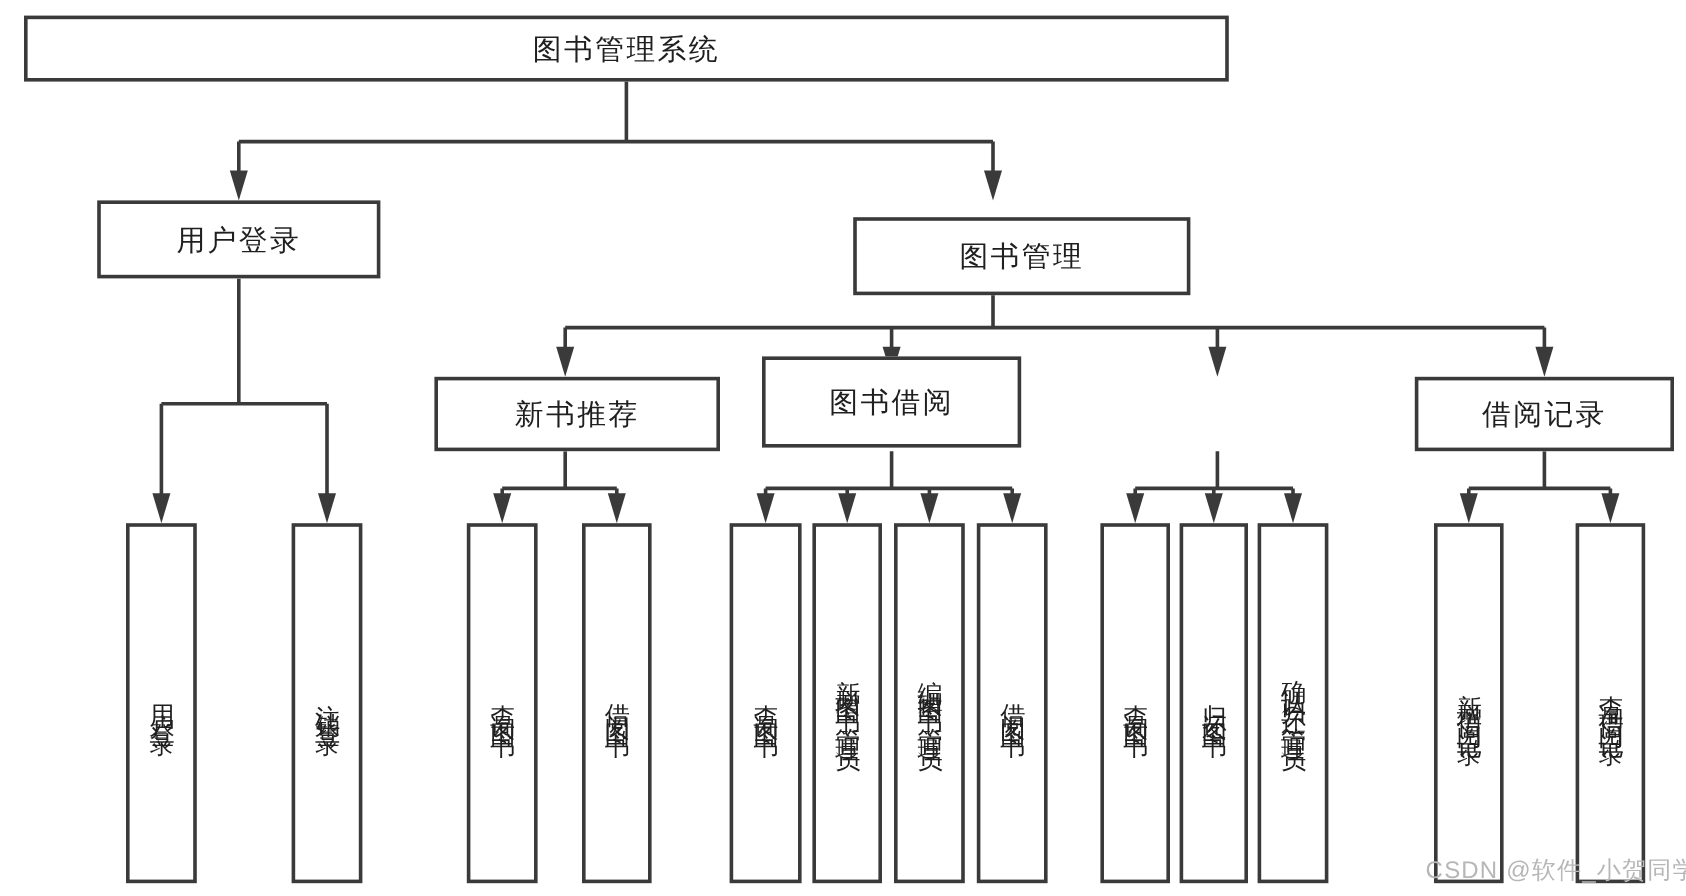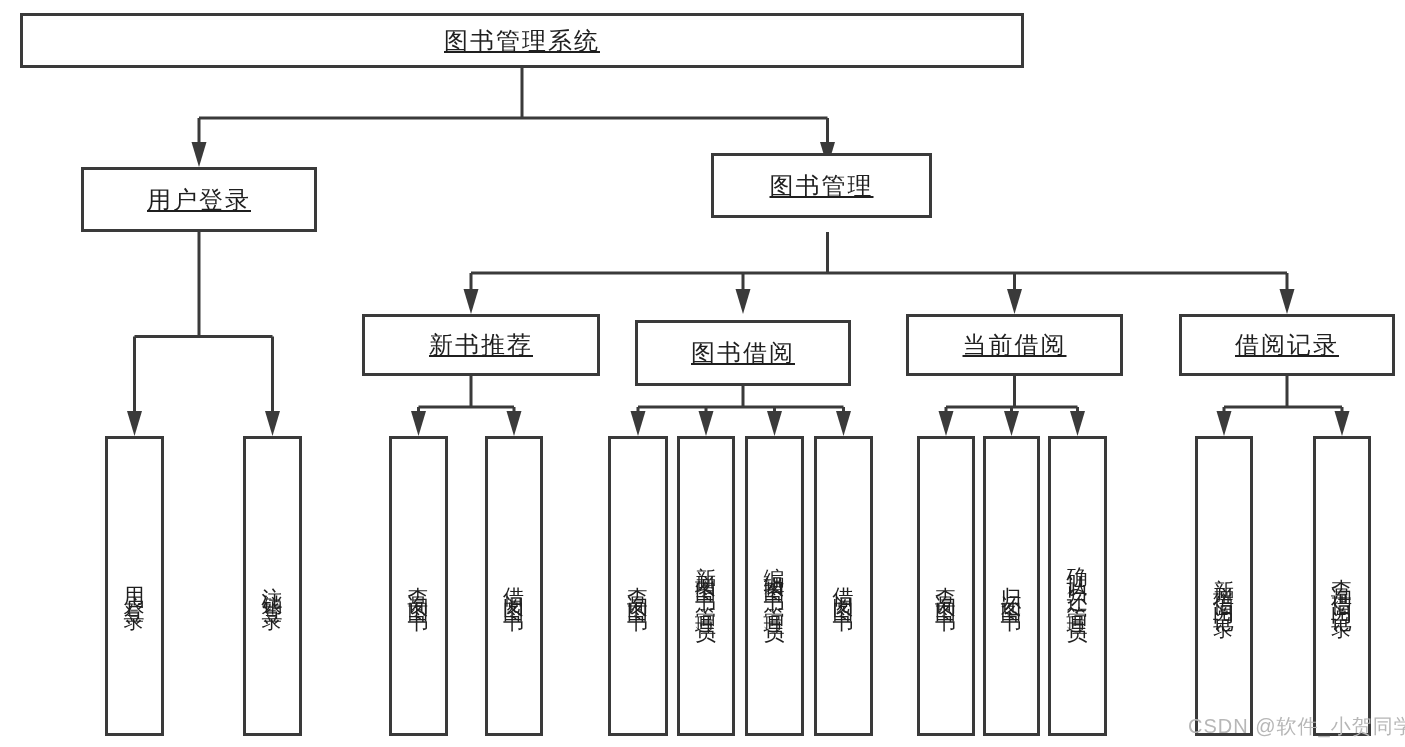--- a/index.html
+++ b/index.html
@@ -28,21 +28,21 @@
   .node {
     position: absolute;
     box-sizing: border-box;
     background: var(--box-bg, #ffffff);
     border: 3px solid var(--line, #3a3a3a);
     display: flex;
     align-items: center;
     justify-content: center;
     color: var(--text, #1f1f1f);
   }
-  .hnode { font-size: 24px; letter-spacing: 2px; text-decoration: underline; }
+  .hnode { font-size: 24px; letter-spacing: 2px; }
   .vnode { top: 436px; height: 300px; }
   .vnode .lbl {
     writing-mode: vertical-rl;
     text-orientation: mixed;
     font-size: 21px;
     line-height: 1;
     letter-spacing: 8px;
   }
 
   .watermark {
@@ -98,32 +98,29 @@
     <polygon points="1334.5,411 1349.5,411 1342,436"></polygon>
   </svg>
 
   <div class="node hnode" style="left:20px;top:13px;width:1004px;height:55px">
     <span class="lbl">图书管理系统</span>
   </div>
 
   <div class="node hnode" style="left:81px;top:167px;width:236px;height:65px">
     <span class="lbl">用户登录</span>
   </div>
-  <div class="node hnode" style="left:711px;top:153px;width:221px;height:65px">
+  <div class="node hnode" style="left:711px;top:181px;width:281px;height:65px">
     <span class="lbl">图书管理</span>
   </div>
 
   <div class="node hnode" style="left:362px;top:314px;width:238px;height:62px">
     <span class="lbl">新书推荐</span>
   </div>
-  <div class="node hnode" style="left:635px;top:320px;width:216px;height:66px">
+  <div class="node hnode" style="left:635px;top:297px;width:216px;height:76px">
     <span class="lbl">图书借阅</span>
-  </div>
-  <div class="node hnode" style="left:906px;top:314px;width:217px;height:62px">
-    <span class="lbl">当前借阅</span>
   </div>
   <div class="node hnode" style="left:1179px;top:314px;width:216px;height:62px">
     <span class="lbl">借阅记录</span>
   </div>
 
   <div class="node vnode" style="left:105px;width:59px">
     <span class="lbl">用户登录</span>
   </div>
   <div class="node vnode" style="left:243px;width:59px">
     <span class="lbl">注销登录</span>

